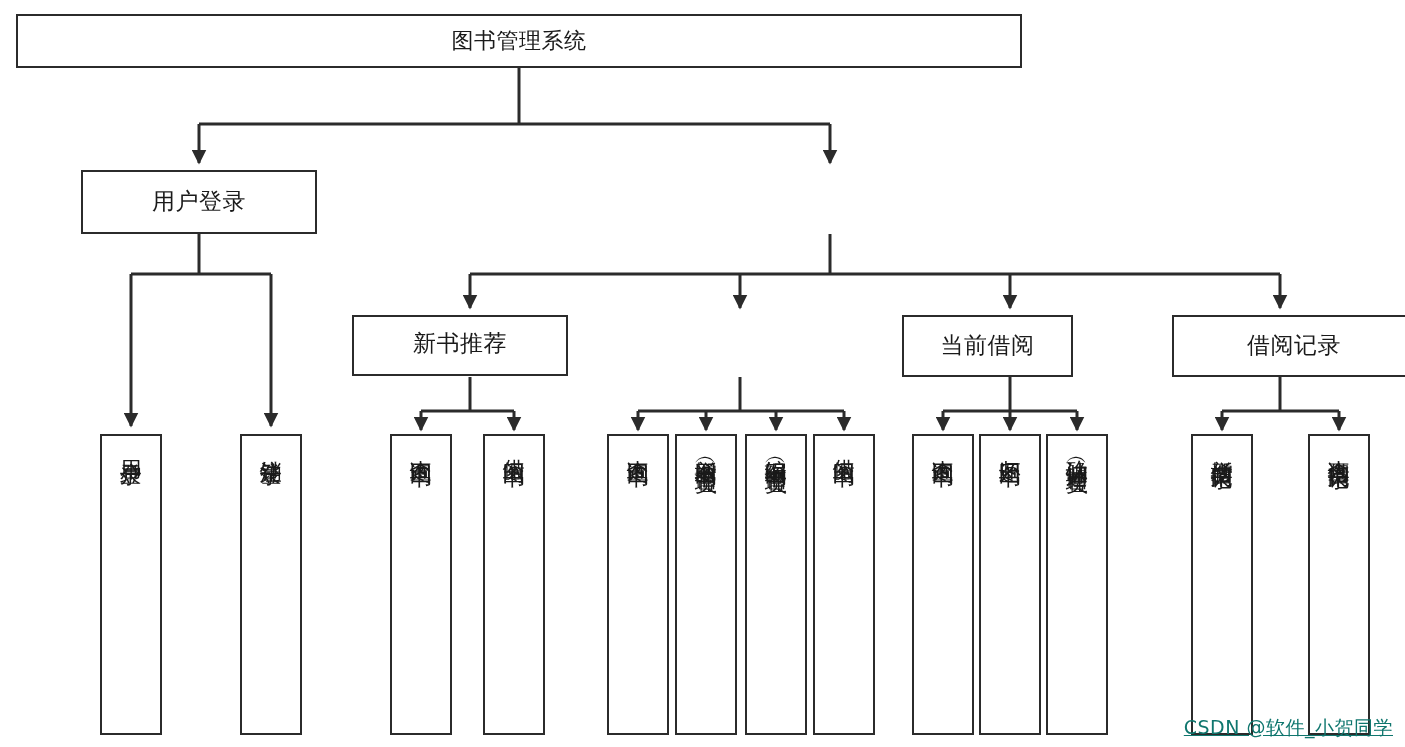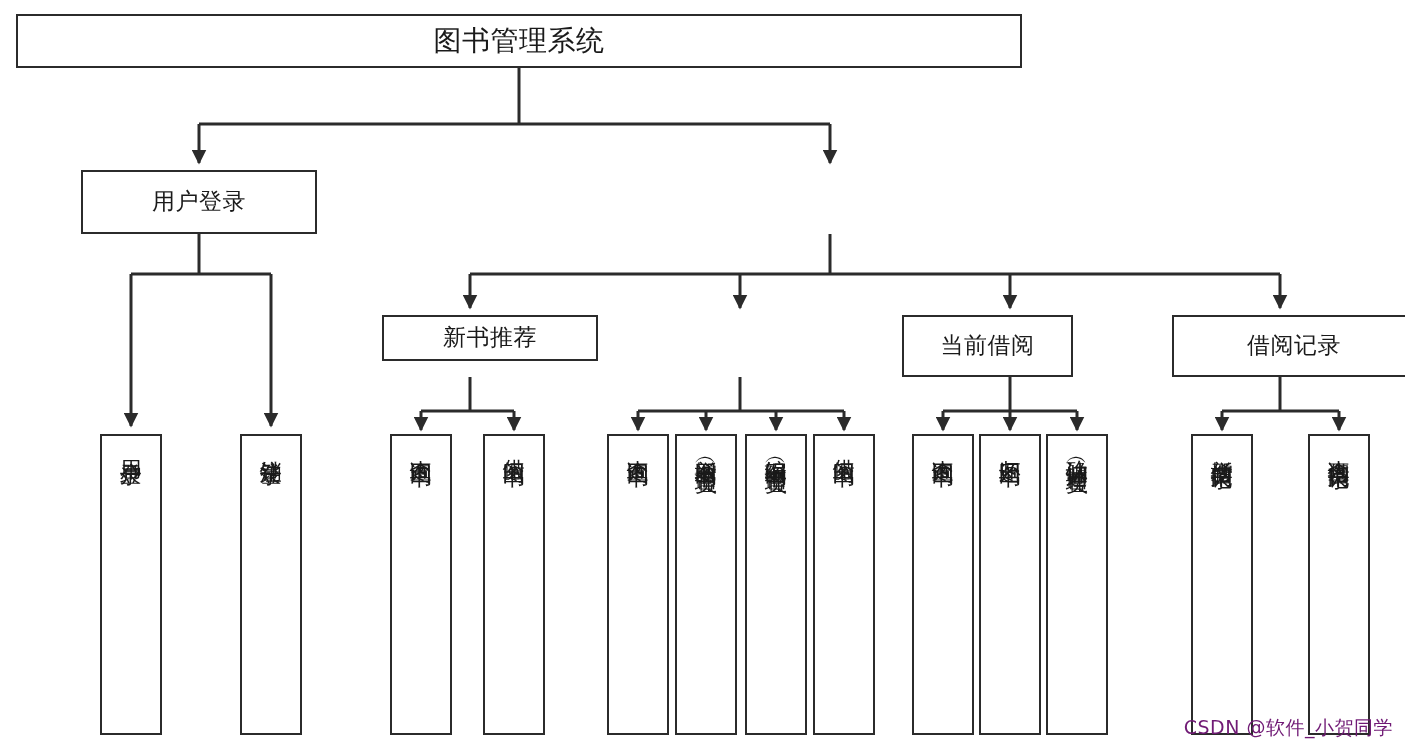--- a/index.html
+++ b/index.html
@@ -36,42 +36,43 @@
     align-items: center;
     justify-content: center;
     text-align: center;
   }
   .node.horiz {
     font-size: 23px;
     letter-spacing: 0.5px;
     line-height: 1.1;
   }
   .node.root {
-    font-size: 28px;
+    font-size: 22px;
   }
   .node.leaf {
     align-items: flex-start;
     padding-top: 6px;
   }
   .vtext {
     writing-mode: vertical-rl;
     text-orientation: upright;
     font-size: 22px;
     line-height: 1.15;
     letter-spacing: 2px;
     white-space: nowrap;
   }
   .watermark {
     position: absolute;
     right: 12px;
     bottom: 6px;
     font-size: 19px;
-    color: #701a75;
+    color: #0f766e;
     white-space: nowrap;
     letter-spacing: 0.5px;
+    text-decoration: underline;
   }
 </style>
 </head>
 <body>
 
 <div id="canvas">
 
   <svg class="edges" viewBox="0 0 1405 747" xmlns="http://www.w3.org/2000/svg">
     <defs>
       <marker id="arrow" viewBox="0 0 10 10" refX="9" refY="5" markerWidth="5" markerHeight="5" orient="auto-start-reverse">
@@ -127,21 +128,21 @@
 
   <div class="node horiz root" style="left:16px; top:14px; width:1006px; height:54px;">
     <span>图书管理系统</span>
   </div>
 
   <div class="node horiz" style="left:81px; top:170px; width:236px; height:64px;">
     <span>用户登录</span>
   </div>
 
 
-  <div class="node horiz" style="left:382px; top:315px; width:216px; height:46px;">
+  <div class="node horiz" style="left:352px; top:315px; width:216px; height:61px;font-family:Liberation Mono, monospace;">
     <span>新书推荐</span>
   </div>
 
 
   <div class="node horiz" style="left:902px; top:315px; width:171px; height:62px;">
     <span>当前借阅</span>
   </div>
 
   <div class="node horiz" style="left:1172px; top:315px; width:244px; height:62px;">
     <span>借阅记录</span>

